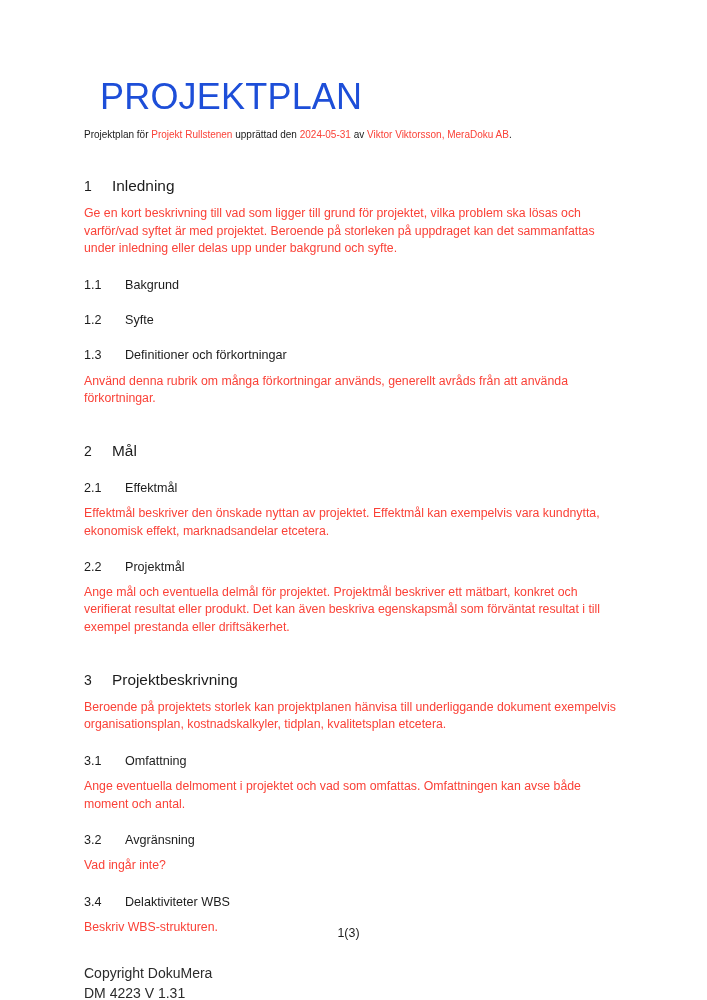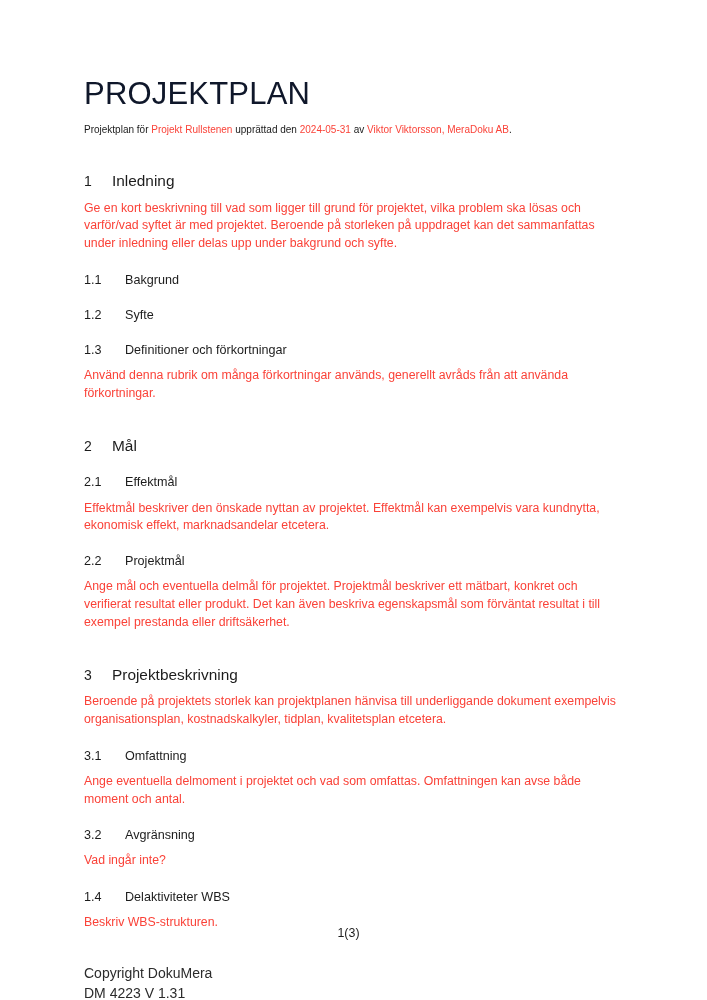--- a/index.html
+++ b/index.html
@@ -23,26 +23,26 @@
 
   .content {
     position: absolute;
     left: 84px;
     top: 78px;
     width: 534px;
   }
 
   
   .doc-title {
-    font-size: 31px;
+    font-size: 36px;
     font-weight: 300;
     letter-spacing: 0.2px;
-    color: #0f172a;
+    color: #1d4ed8;
     line-height: 1.05;
-    margin: 0 0 12px 0;
+    margin: 0 0 12px 16px;
     white-space: nowrap;
   }
 
   .doc-subtitle {
     font-size: 10px;
     line-height: 1.35;
     color: #1a1a1a;
     margin: 0;
   }
   .doc-subtitle .fill {
@@ -186,21 +186,21 @@
     <p class="para sp-para">Ange eventuella delmoment i projektet och vad som omfattas. Omfattningen kan avse både moment och antal.</p>
 
     <h3 class="h2 sp-h2-after-para">
       <span class="num">3.2</span>
       <span>Avgränsning</span>
     </h3>
     <p class="para sp-para">Vad ingår inte?</p>
 
 
     <h3 class="h2 sp-h2">
-      <span class="num">1.4</span>
+      <span class="num">3.4</span>
       <span>Delaktiviteter WBS</span>
     </h3>
     <p class="para sp-para">Beskriv WBS-strukturen.</p>
 
   </div>
 
   <div class="footer">
     <div class="page-number">1(3)</div>
     <div class="copyright">
       <div>Copyright DokuMera</div>

